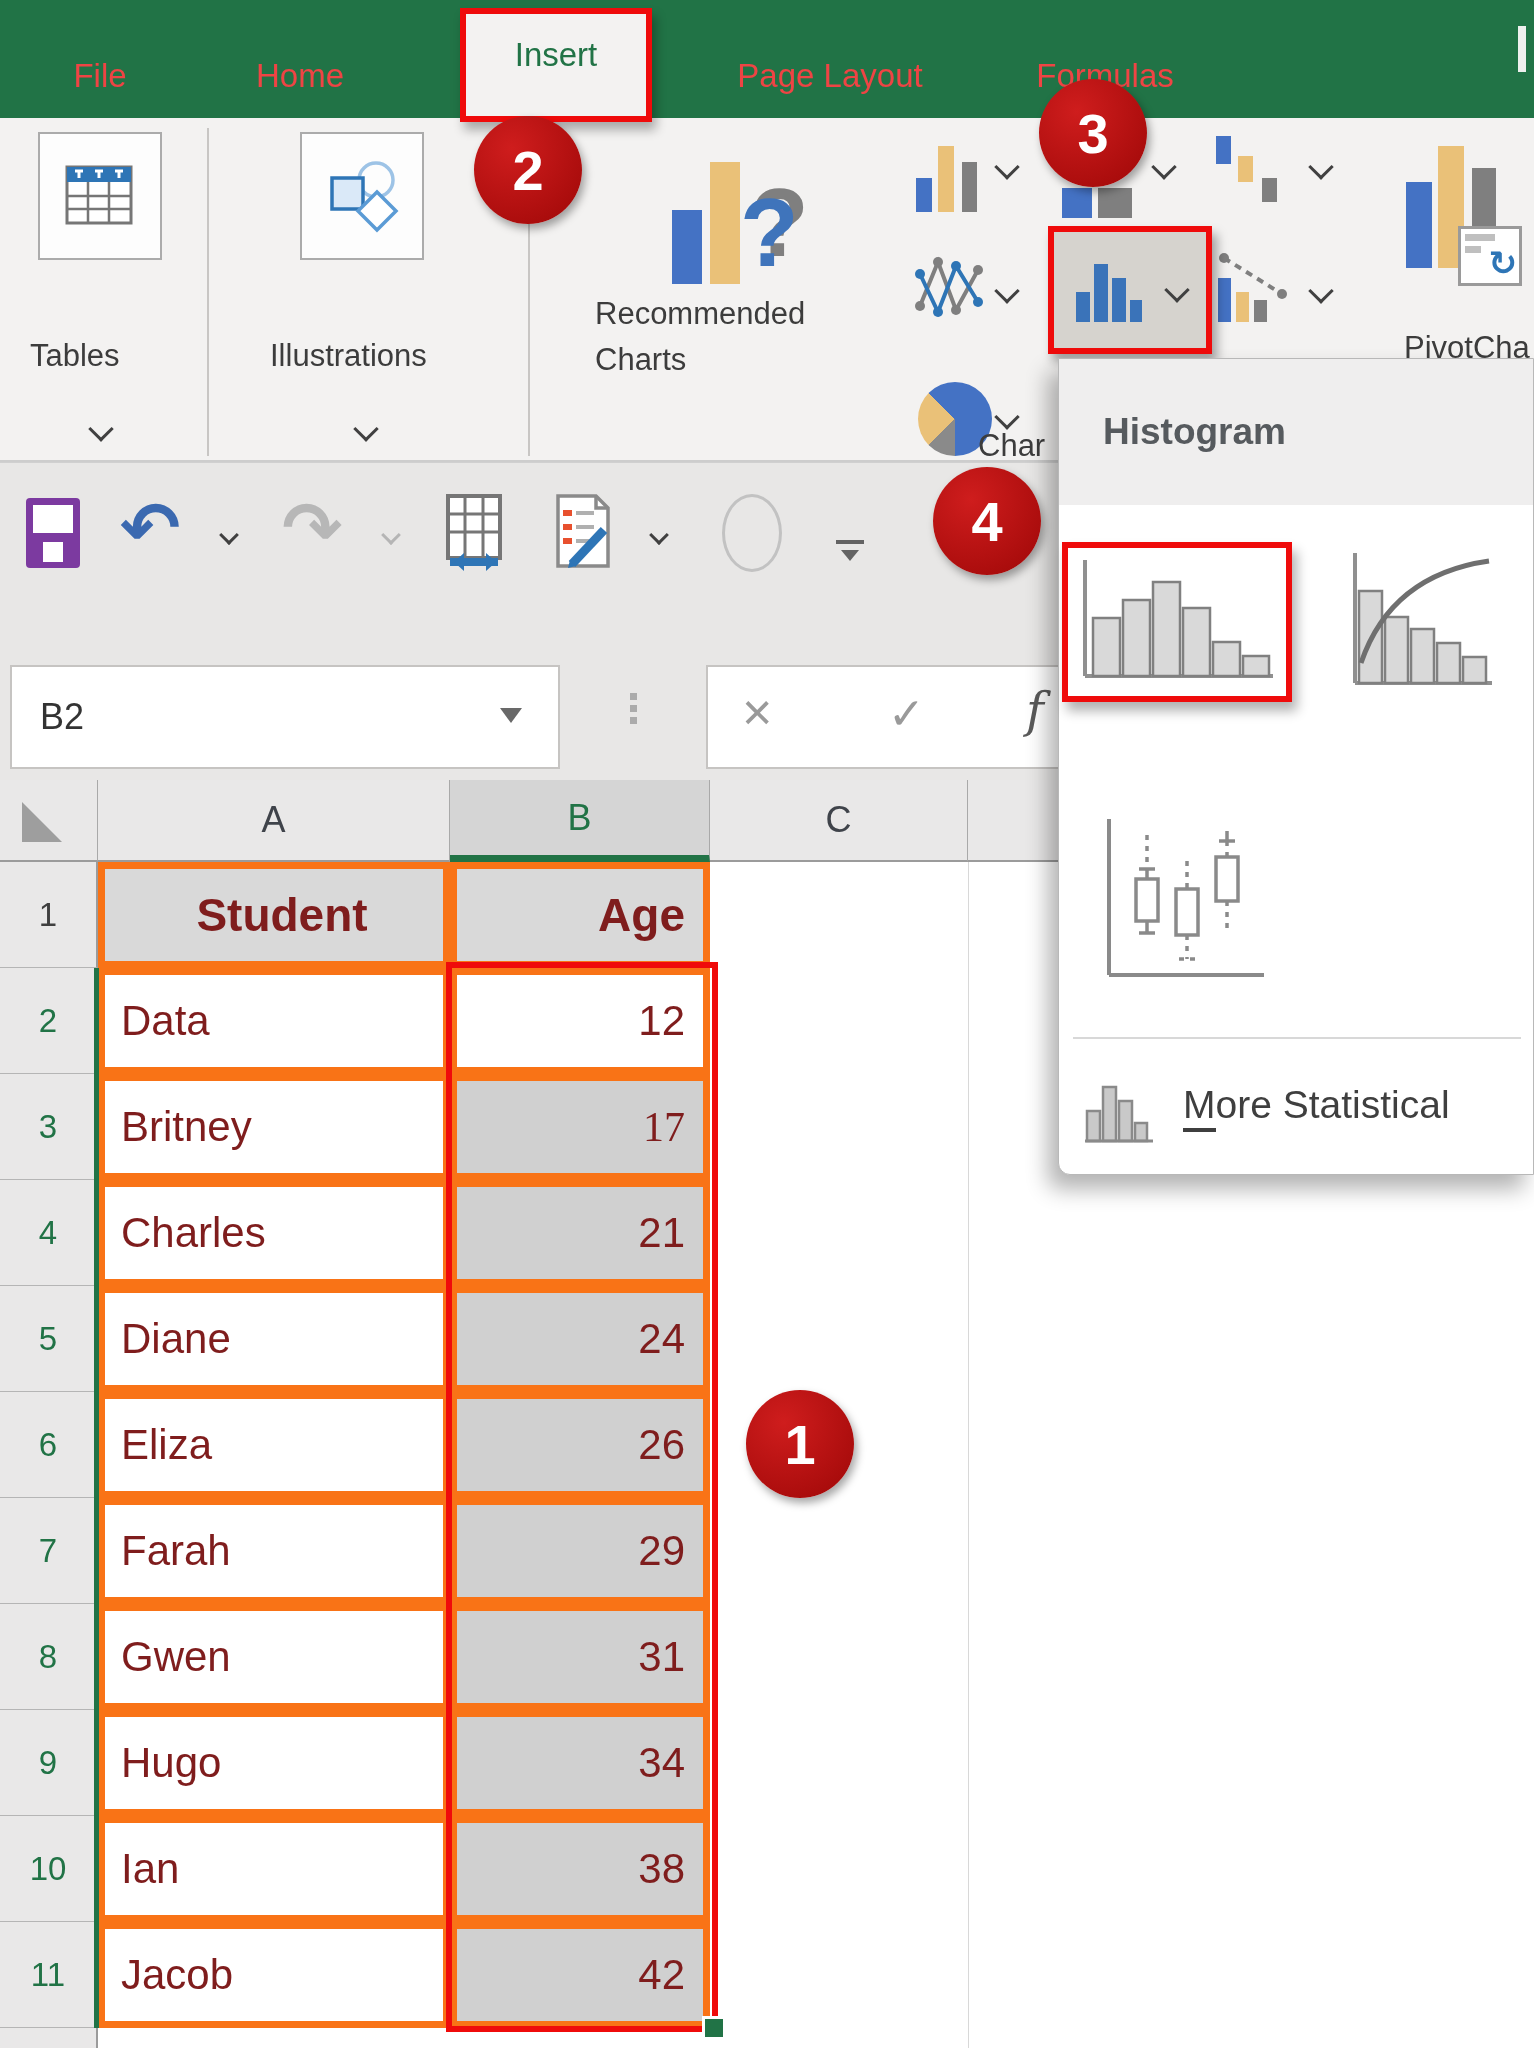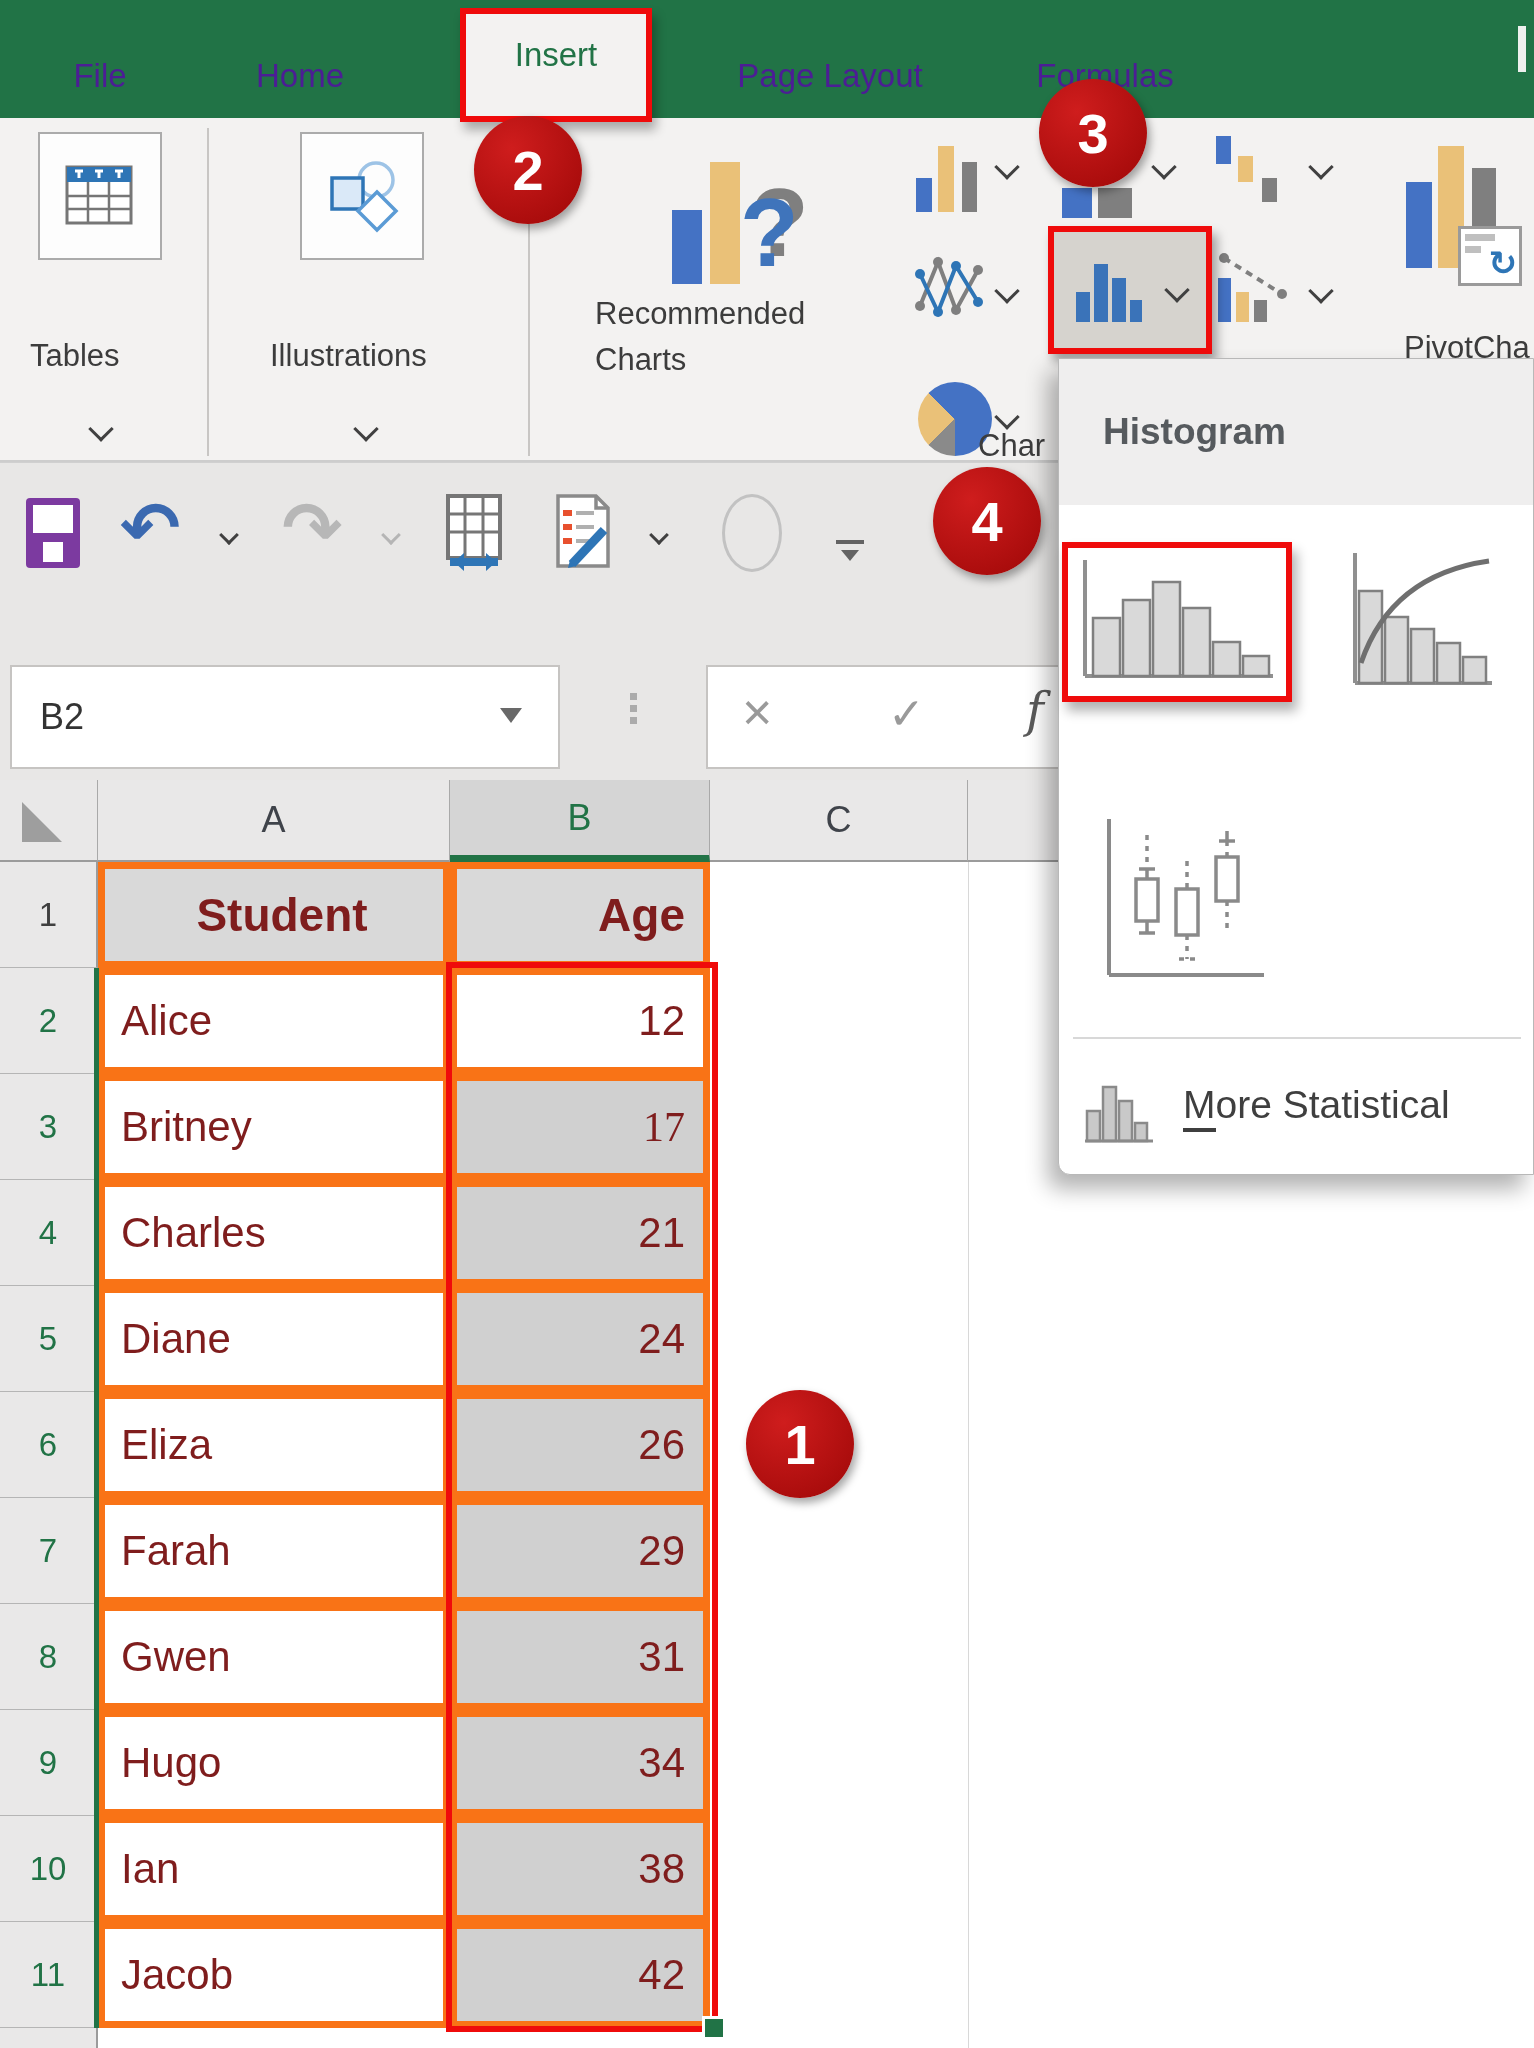--- a/index.html
+++ b/index.html
@@ -2,21 +2,21 @@
 <html><head>
 <meta charset="utf-8">
 <style>
   html,body{margin:0;padding:0;background:#fff;}
   #app{position:relative;width:1534px;height:2048px;overflow:hidden;
        font-family:"Liberation Sans","DejaVu Sans",sans-serif;background:#fff;}
   .abs{position:absolute;}
   
   #titlebar{left:0;top:0;width:1534px;height:118px;background:#217346;}
   .tab{top:0;height:152px;display:flex;align-items:center;justify-content:center;
-       color:#4c1d95;font-size:33px;}
+       color:#ef4444;font-size:33px;}
   #insert-tab{left:460px;top:8px;width:192px;height:114px;background:#f3f2f1;
       border:6px solid #ef0b0b;box-sizing:border-box;display:flex;align-items:flex-start;
       justify-content:center;padding-top:22px;color:#217346;font-size:33px;
       box-shadow:4px 8px 10px rgba(0,0,0,.30);z-index:21;}
   #partial-tab{left:1518px;top:26px;width:8px;height:46px;background:#eef0ee;}
   
   #ribbon{left:0;top:118px;width:1534px;height:344px;background:#f3f2f1;
           border-bottom:2px solid #cdcdcd;box-sizing:border-box;}
   .grp-divider{top:128px;width:2px;height:328px;background:#c8c6c4;}
   .icon-box{width:124px;height:128px;background:#fdfdfd;border:2px solid #ababab;
@@ -264,21 +264,21 @@
     </div>
     <div id="grid">
         <div class="colh" style="left: 98px; width: 352px;">A</div>
         <div class="colh sel" style="left: 450px; width: 260px;">B</div>
         <div class="colh" style="left: 710px; width: 258px;">C</div>
         <div class="colh" style="left: 968px; width: 92px;"></div>
         <div class="rownum first" style="top: 82px; height: 106px;">1</div>
         <div class="cell ca hdr" style="left: 98px; width: 352px; top: 82px; height: 106px;">Student</div>
         <div class="cell cb hdr" style="left: 450px; width: 260px; top: 82px; height: 106px;">Age</div>
         <div class="rownum" style="top: 188px; height: 106px;">2</div>
-        <div class="cell ca" style="left: 98px; width: 352px; top: 188px; height: 106px;">Alice</div>
+        <div class="cell ca" style="left: 98px; width: 352px; top: 188px; height: 106px;">Data</div>
         <div class="cell cb act" style="left: 450px; width: 260px; top: 188px; height: 106px;">12</div>
         <div class="rownum" style="top: 294px; height: 106px;">3</div>
         <div class="cell ca" style="left: 98px; width: 352px; top: 294px; height: 106px;">Britney</div>
         <div class="cell cb selgray" style="left: 450px; width: 260px; top: 294px; height: 106px; font-family: Liberation Serif, serif;">17</div>
         <div class="rownum" style="top: 400px; height: 106px;">4</div>
         <div class="cell ca" style="left: 98px; width: 352px; top: 400px; height: 106px;">Charles</div>
         <div class="cell cb selgray" style="left: 450px; width: 260px; top: 400px; height: 106px;">21</div>
         <div class="rownum" style="top: 506px; height: 106px;">5</div>
         <div class="cell ca" style="left: 98px; width: 352px; top: 506px; height: 106px;">Diane</div>
         <div class="cell cb selgray" style="left: 450px; width: 260px; top: 506px; height: 106px;">24</div>

